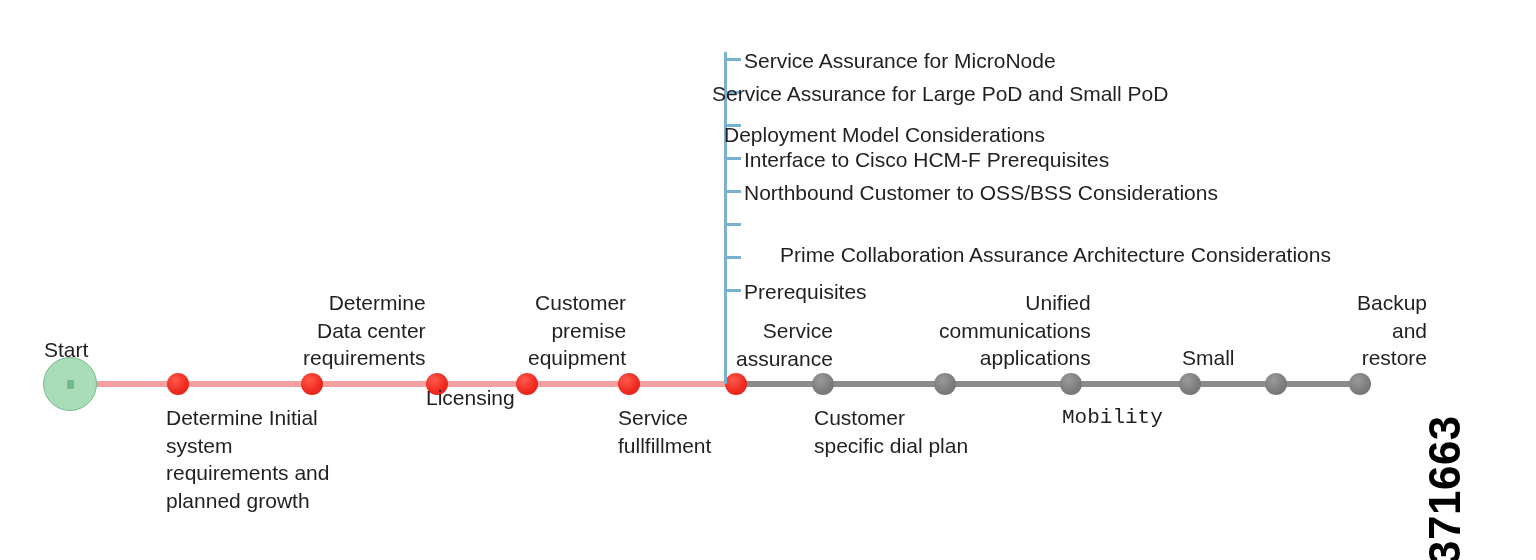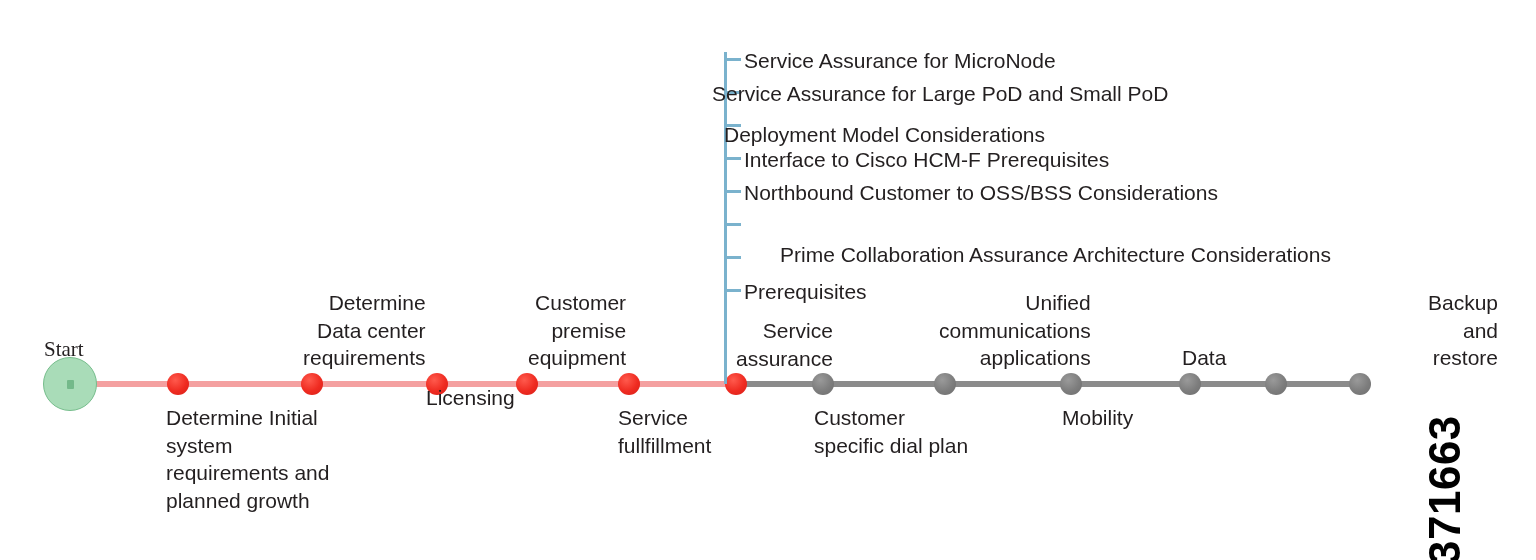--- a/index.html
+++ b/index.html
@@ -107,21 +107,21 @@
 <body>
 
 <div id="canvas">
 
   <div class="rail rail-red" style="left:76px; top:381px; width:660px;"></div>
   <div class="rail rail-gray" style="left:732px; top:381px; width:630px;"></div>
 
   <div class="node-start" style="left:70px; top:384px;">
     <span class="glyph"></span>
   </div>
-  <div class="lbl lbl-above" style="left:44px; top:364px;font-family:Liberation Serif, serif;">Start</div>
+  <div class="lbl lbl-above" style="left:44px; top:364px;">Start</div>
 
   <div class="node node-red" style="left:178px; top:384px;"></div>
   <div class="node node-red" style="left:312px; top:384px;"></div>
   <div class="node node-red" style="left:437px; top:384px;"></div>
   <div class="node node-red" style="left:527px; top:384px;"></div>
   <div class="node node-red" style="left:629px; top:384px;"></div>
   <div class="node node-red" style="left:736px; top:384px;"></div>
 
   <div class="node node-gray" style="left:823px;  top:384px;"></div>
   <div class="node node-gray" style="left:945px;  top:384px;"></div>
@@ -132,35 +132,35 @@
 
   <div class="lbl" style="left:166px; top:404px;">Determine Initial
 system
 requirements and
 planned growth</div>
   <div class="lbl" style="left:426px; top:384px;">Licensing</div>
   <div class="lbl" style="left:618px; top:404px;">Service
 fullfillment</div>
   <div class="lbl" style="left:814px; top:404px;">Customer
 specific dial plan</div>
-  <div class="lbl" style="left:1062px; top:404px;">Mobility</div>
+  <div class="lbl" style="left:1062px; top:404px;font-family:Liberation Mono, monospace;">Mobility</div>
 
   <div class="lbl lbl-above" style="left:303px; top:372px;">Determine
 Data center
 requirements</div>
   <div class="lbl lbl-above" style="left:528px; top:372px;">Customer
 premise
 equipment</div>
   <div class="lbl lbl-above" style="left:736px; top:372px;">Service
 assurance</div>
   <div class="lbl lbl-above" style="left:898px; top:372px;margin-left:41px;">Unified
 communications
 applications</div>
-  <div class="lbl lbl-above" style="left:1182px; top:372px;">Data</div>
-  <div class="lbl lbl-above" style="left:1428px; top:372px;">Backup
+  <div class="lbl lbl-above" style="left:1182px; top:372px;">Small</div>
+  <div class="lbl lbl-above" style="left:1357px; top:372px;">Backup
 and
 restore</div>
 
   <div id="branch-line" style="left:724px; top:52px; height:332px;"></div>
 
   <div class="branch-tick" style="left:726px; top:58px;"></div>
   <div class="branch-tick" style="left:726px; top:91px;"></div>
   <div class="branch-tick" style="left:726px; top:124px;"></div>
   <div class="branch-tick" style="left:726px; top:157px;"></div>
   <div class="branch-tick" style="left:726px; top:190px;"></div>

